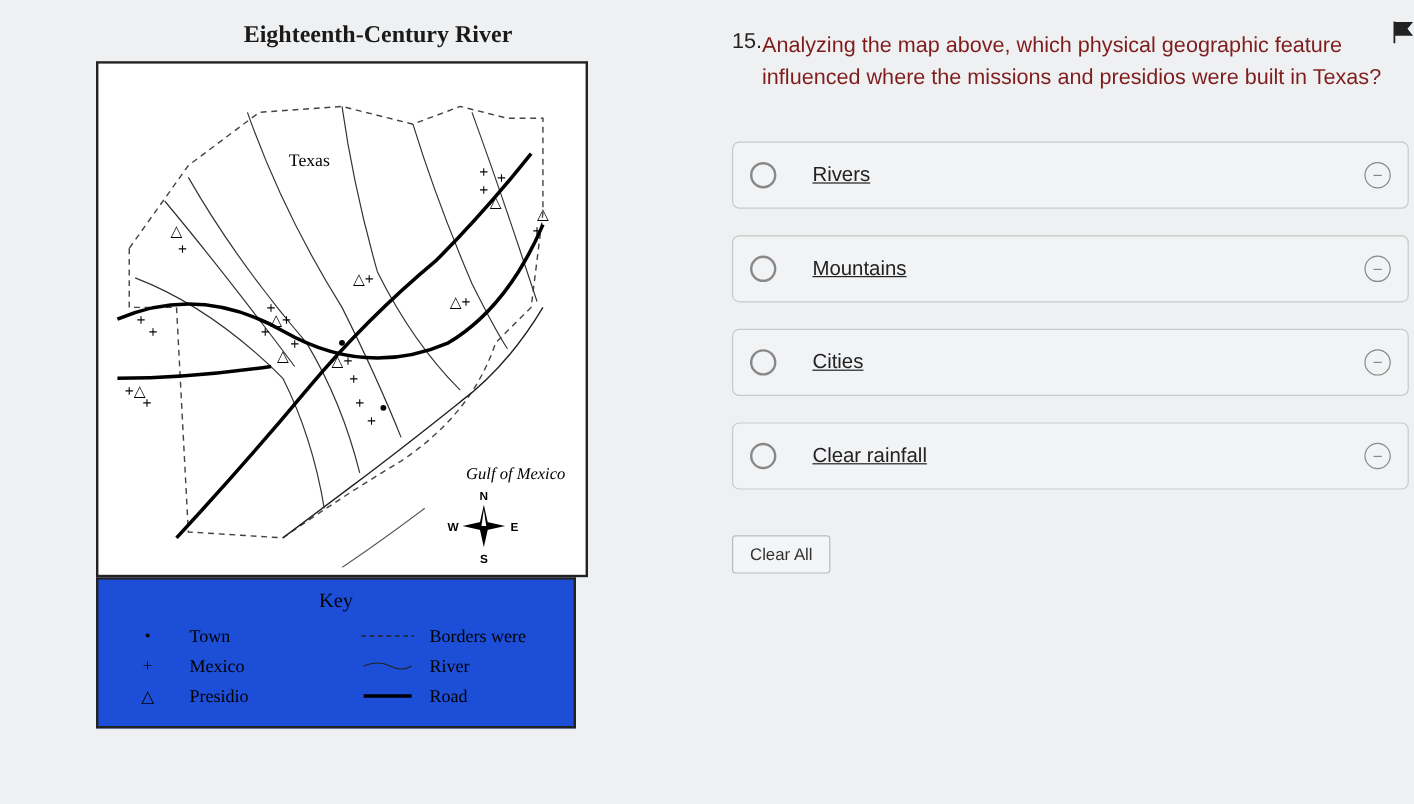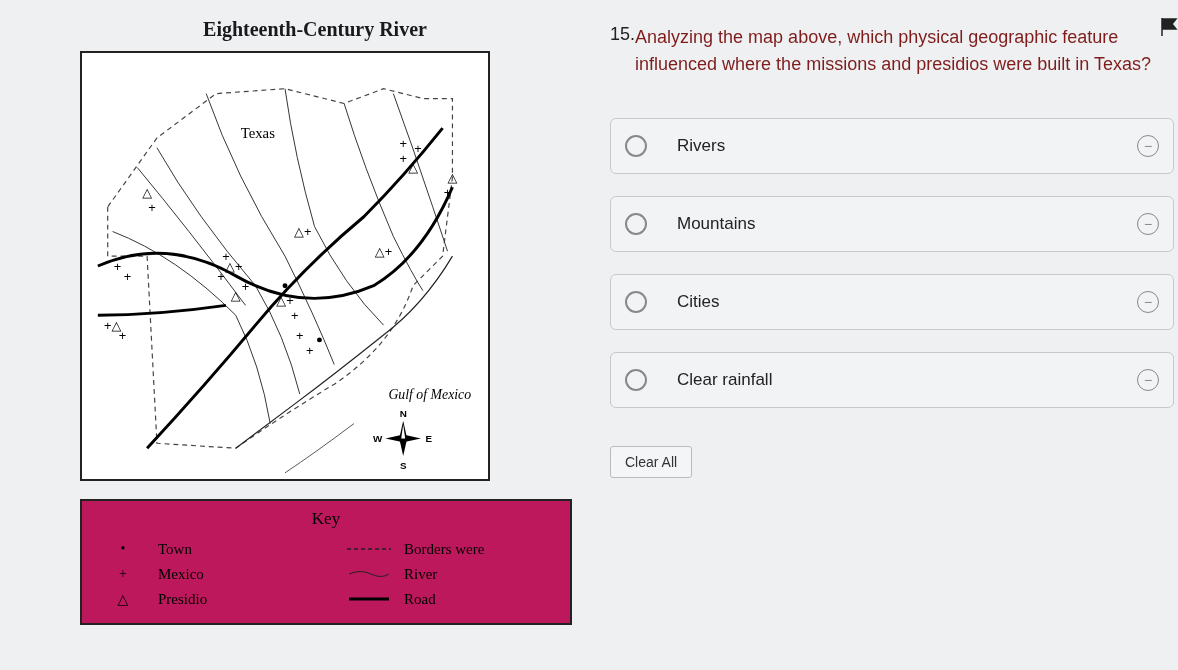--- a/index.html
+++ b/index.html
@@ -30,23 +30,23 @@
     height: 430px;
     position: relative;
     padding: 6px;
   }
   .map-svg { width: 100%; height: 100%; }
   .map-label { font-family: Georgia, serif; font-size: 15px; }
   .gulf-label { font-style: italic; font-size: 14px; }
   .compass { font-size: 10px; font-weight: bold; font-family: sans-serif; }
   .legend-box {
     border: 2px solid #222;
-    background: #be185d;
-    width: 492px;
-    margin-top: 18px;
+    background: #1d4ed8;
+    width: 400px;
+    margin-top: 0;
     padding: 8px 18px 10px 18px;
   }
   .legend-title {
     text-align: center;
     font-size: 17px;
     margin-bottom: 6px;
     font-family: Georgia, serif;
   }
   .legend-cols {
     display: flex;
@@ -77,21 +77,21 @@
     cursor: pointer;
     position: relative;
   }
   .radio {
     width: 22px; height: 22px;
     border: 2px solid #888;
     border-radius: 50%;
     margin-right: 30px;
     flex-shrink: 0;
   }
-  .opt-text { font-size: 17px; color: #222; flex: 1; }
+  .opt-text { font-size: 17px; color: #222; flex: 1; text-decoration: underline; }
   .strike-btn {
     width: 22px; height: 22px;
     border: 1.5px solid #888;
     border-radius: 50%;
     display: flex; align-items: center; justify-content: center;
     font-size: 14px; color: #888;
     flex-shrink: 0;
     cursor: pointer;
     background: #f2f3f5;
   }

